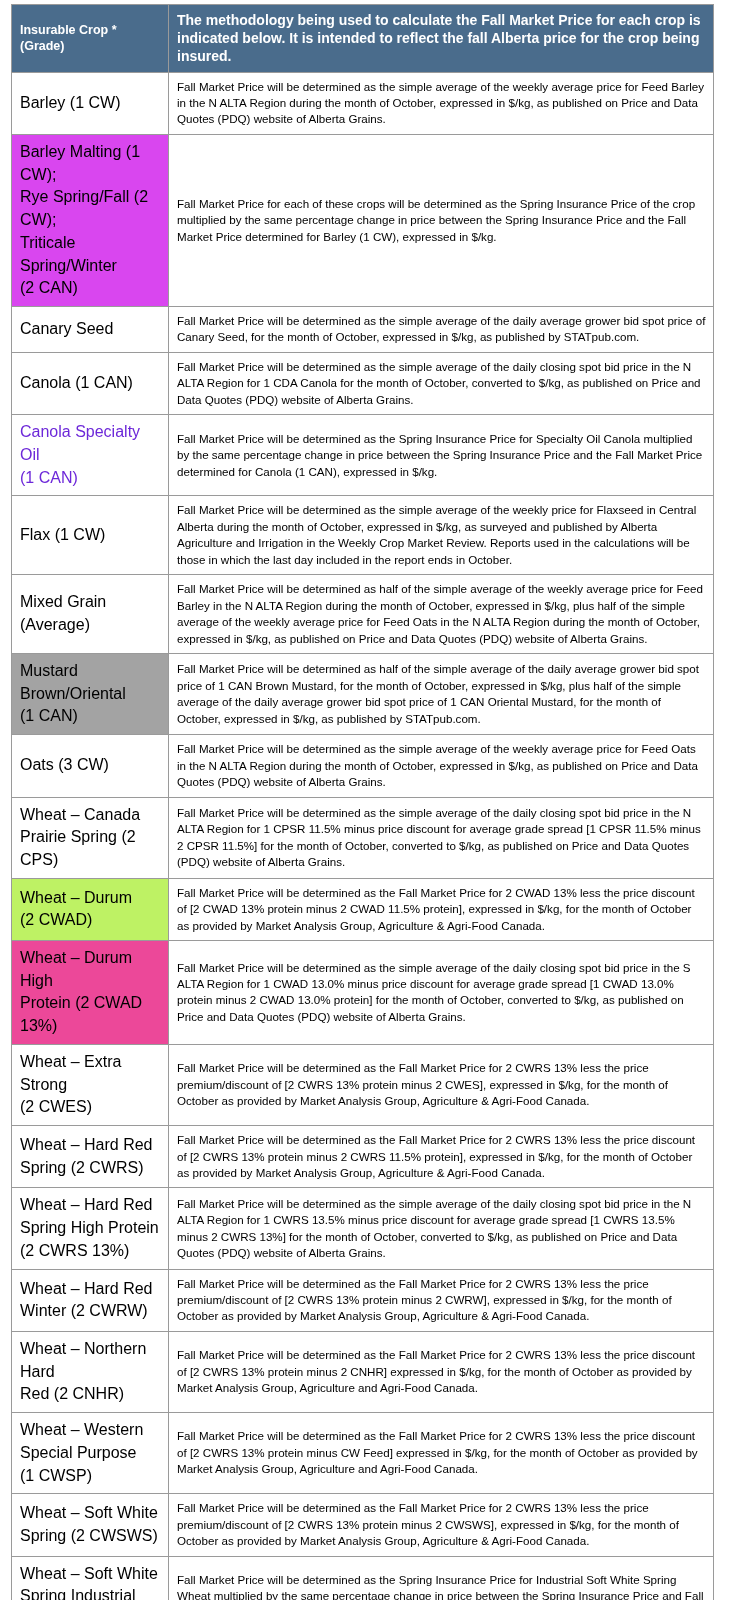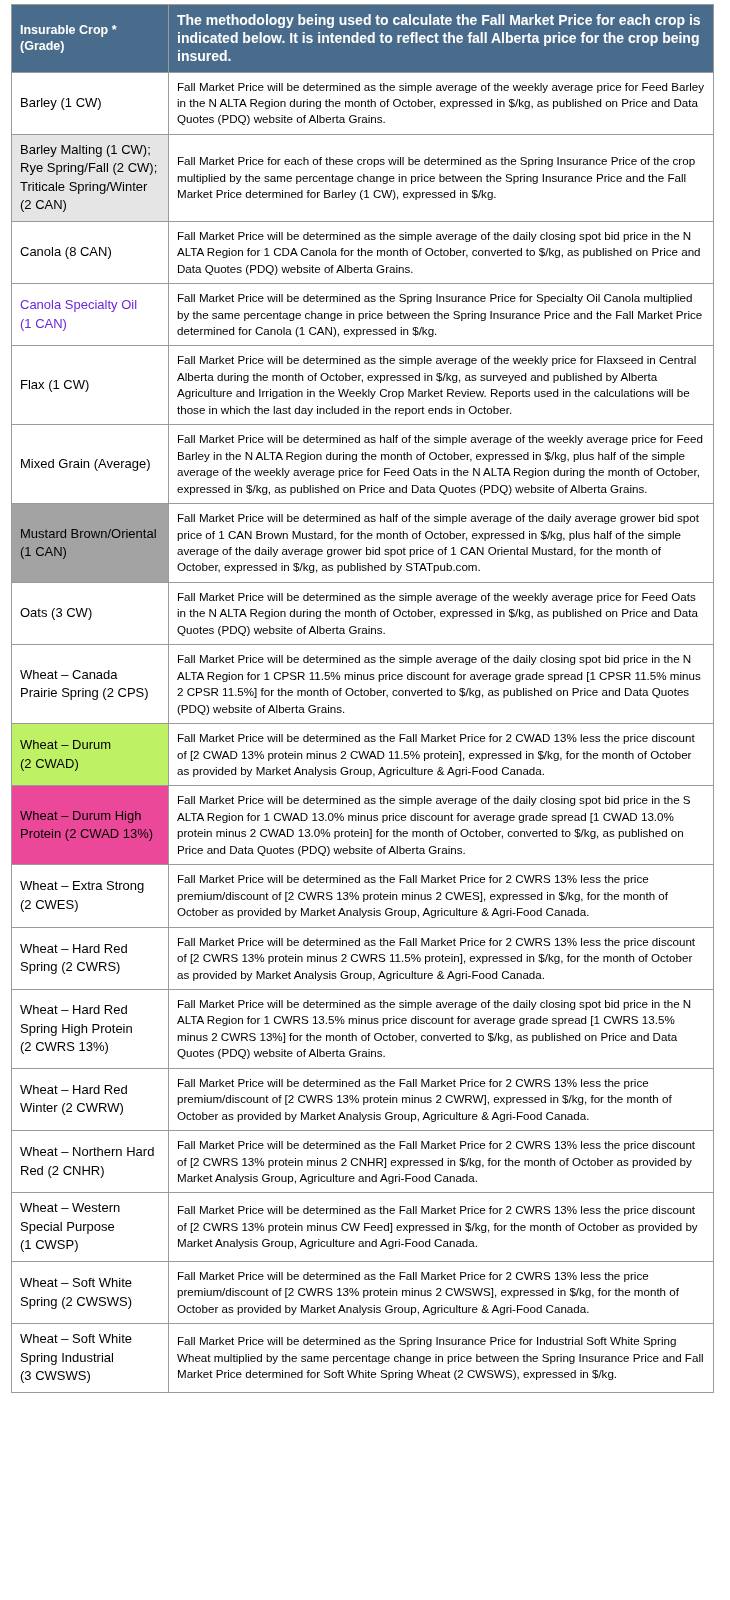--- a/index.html
+++ b/index.html
@@ -63,21 +63,21 @@
   }
   thead th.hdr-crop {
     font-size: 12.5px;
   }
   thead th.hdr-method {
     font-size: 14px;
   }
 
   
   td.crop-cell {
-    font-size: 13px;
+    font-size: 16px;
     line-height: 1.42;
     vertical-align: middle;
     white-space: pre-line;
   }
   td.method-cell {
     font-size: 11.6px;
     line-height: 1.42;
     vertical-align: middle;
     text-align: left;
   }
@@ -102,28 +102,32 @@
 (Grade)</th>
           <th class="hdr-method" style="background: rgb(74, 108, 140); color: rgb(255, 255, 255);">The methodology being used to calculate the Fall Market Price for each crop is indicated below. It is intended to reflect the fall Alberta price for the crop being insured.</th>
         </tr>
       </thead>
       <tbody id="table-body">
           <tr>
             <td class="crop-cell" style="background: rgb(255, 255, 255); color: rgb(0, 0, 0); border-color: rgb(154, 154, 154);">Barley (1 CW)</td>
             <td class="method-cell" style="background: rgb(255, 255, 255); color: rgb(0, 0, 0); border-color: rgb(154, 154, 154);">Fall Market Price will be determined as the simple average of the weekly average price for Feed Barley in the N ALTA Region during the month of October, expressed in $/kg, as published on Price and Data Quotes (PDQ) website of Alberta Grains.</td>
           </tr>
           <tr>
-            <td class="crop-cell" style="background: #e5e5e5; color: rgb(0, 0, 0); border-color: rgb(154, 154, 154);">Barley Malting (1 CW);
+            <td class="crop-cell" style="background: #d946ef; color: rgb(0, 0, 0); border-color: rgb(154, 154, 154);">Barley Malting (1 CW);
 Rye Spring/Fall (2 CW);
 Triticale Spring/Winter
 (2 CAN)</td>
             <td class="method-cell" style="background: rgb(255, 255, 255); color: rgb(0, 0, 0); border-color: rgb(154, 154, 154);">Fall Market Price for each of these crops will be determined as the Spring Insurance Price of the crop multiplied by the same percentage change in price between the Spring Insurance Price and the Fall Market Price determined for Barley (1 CW), expressed in $/kg.</td>
           </tr>
           <tr>
-            <td class="crop-cell" style="background: rgb(255, 255, 255); color: rgb(0, 0, 0); border-color: rgb(154, 154, 154);">Canola (8 CAN)</td>
+            <td class="crop-cell" style="background: rgb(255, 255, 255); color: rgb(0, 0, 0); border-color: rgb(154, 154, 154);">Canary Seed</td>
+            <td class="method-cell" style="background: rgb(255, 255, 255); color: rgb(0, 0, 0); border-color: rgb(154, 154, 154);">Fall Market Price will be determined as the simple average of the daily average grower bid spot price of Canary Seed, for the month of October, expressed in $/kg, as published by STATpub.com.</td>
+          </tr>
+          <tr>
+            <td class="crop-cell" style="background: rgb(255, 255, 255); color: rgb(0, 0, 0); border-color: rgb(154, 154, 154);">Canola (1 CAN)</td>
             <td class="method-cell" style="background: rgb(255, 255, 255); color: rgb(0, 0, 0); border-color: rgb(154, 154, 154);">Fall Market Price will be determined as the simple average of the daily closing spot bid price in the N ALTA Region for 1 CDA Canola for the month of October, converted to $/kg, as published on Price and Data Quotes (PDQ) website of Alberta Grains.</td>
           </tr>
           <tr>
             <td class="crop-cell" style="background: rgb(255, 255, 255); color: #6d28d9; border-color: rgb(154, 154, 154);">Canola Specialty Oil
 (1 CAN)</td>
             <td class="method-cell" style="background: rgb(255, 255, 255); color: rgb(0, 0, 0); border-color: rgb(154, 154, 154);">Fall Market Price will be determined as the Spring Insurance Price for Specialty Oil Canola multiplied by the same percentage change in price between the Spring Insurance Price and the Fall Market Price determined for Canola (1 CAN), expressed in $/kg.</td>
           </tr>
           <tr>
             <td class="crop-cell" style="background: rgb(255, 255, 255); color: rgb(0, 0, 0); border-color: rgb(154, 154, 154);">Flax (1 CW)</td>
             <td class="method-cell" style="background: rgb(255, 255, 255); color: rgb(0, 0, 0); border-color: rgb(154, 154, 154);">Fall Market Price will be determined as the simple average of the weekly price for Flaxseed in Central Alberta during the month of October, expressed in $/kg, as surveyed and published by Alberta Agriculture and Irrigation in the Weekly Crop Market Review. Reports used in the calculations will be those in which the last day included in the report ends in October.</td>

